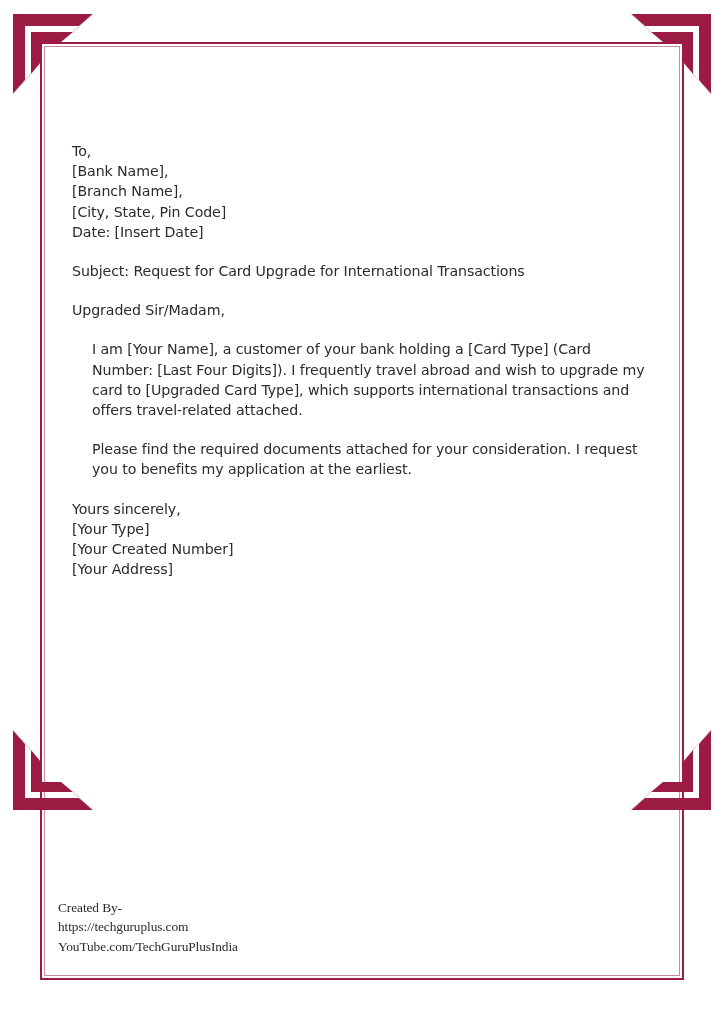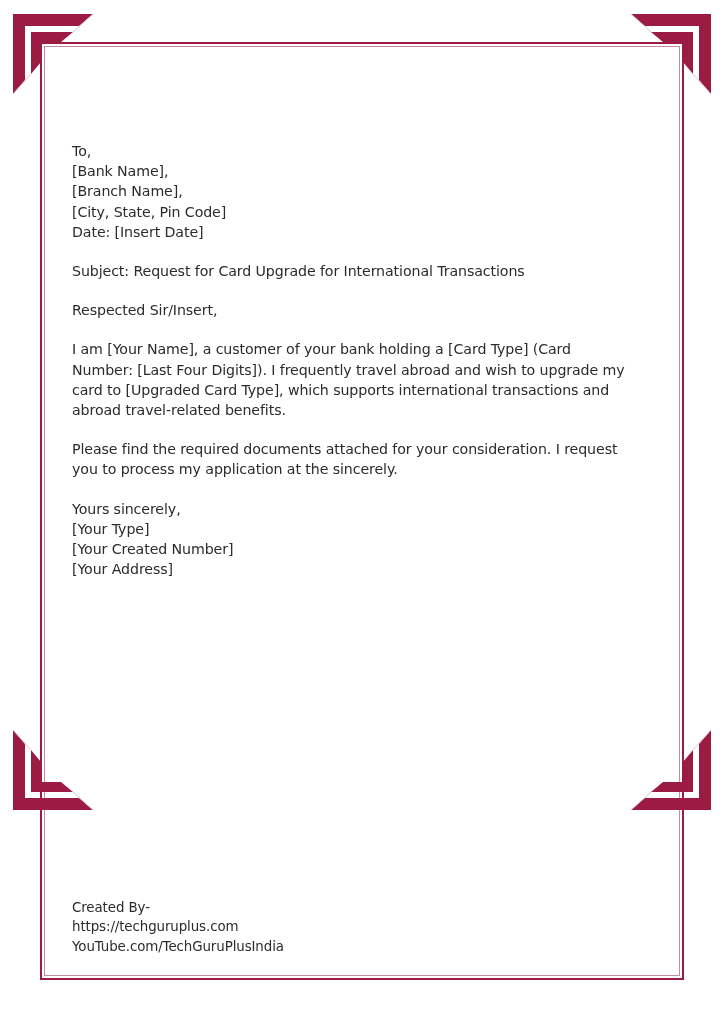--- a/index.html
+++ b/index.html
@@ -47,30 +47,31 @@
     .letter {
       position: absolute;
       left: 72px; top: 141px;
       width: 590px;
       color: #2b2b2b;
       font-size: 14.2px;
       line-height: 20.2px;
       letter-spacing: -0.1px;
     }
     .line { display: block; white-space: nowrap; }
-    .para { display: block; }
+    .para { display: block; margin-left: 20px; }
     .gap { height: 19px; }
 
     .footer {
       position: absolute;
-      left: 72px; top: 898px;
+      left: 58px; top: 898px;
       color: #2b2b2b;
       font-size: 13.4px;
       line-height: 19.4px;
       letter-spacing: -0.1px;
+      font-family: Liberation Serif, serif;
     }
     .footer .line { white-space: nowrap; }
   </style>
 </head>
 <body>
 
 <div class="page">
 
   <div class="frame-outer"></div>
   <div class="frame-inner"></div>
@@ -112,32 +113,32 @@
     <div>
       <span class="line">To,</span>
       <span class="line">[Bank Name],</span>
       <span class="line">[Branch Name],</span>
       <span class="line">[City, State, Pin Code]</span>
       <span class="line">Date: [Insert Date]</span>
     </div>
     <div class="gap"></div>
     <span class="line">Subject: Request for Card Upgrade for International Transactions</span>
     <div class="gap"></div>
-    <span class="line">Respected Sir/Insert,</span>
+    <span class="line">Upgraded Sir/Madam,</span>
     <div class="gap"></div>
     <div class="para">
       <span class="line">I am [Your Name], a customer of your bank holding a [Card Type] (Card</span>
       <span class="line">Number: [Last Four Digits]). I frequently travel abroad and wish to upgrade my</span>
       <span class="line">card to [Upgraded Card Type], which supports international transactions and</span>
-      <span class="line">abroad travel-related benefits.</span>
+      <span class="line">offers travel-related attached.</span>
     </div>
     <div class="gap"></div>
     <div class="para">
       <span class="line">Please find the required documents attached for your consideration. I request</span>
-      <span class="line">you to process my application at the sincerely.</span>
+      <span class="line">you to benefits my application at the earliest.</span>
     </div>
     <div class="gap"></div>
     <div>
       <span class="line">Yours sincerely,</span>
       <span class="line">[Your Type]</span>
       <span class="line">[Your Created Number]</span>
       <span class="line">[Your Address]</span>
     </div>
   </div>
 

